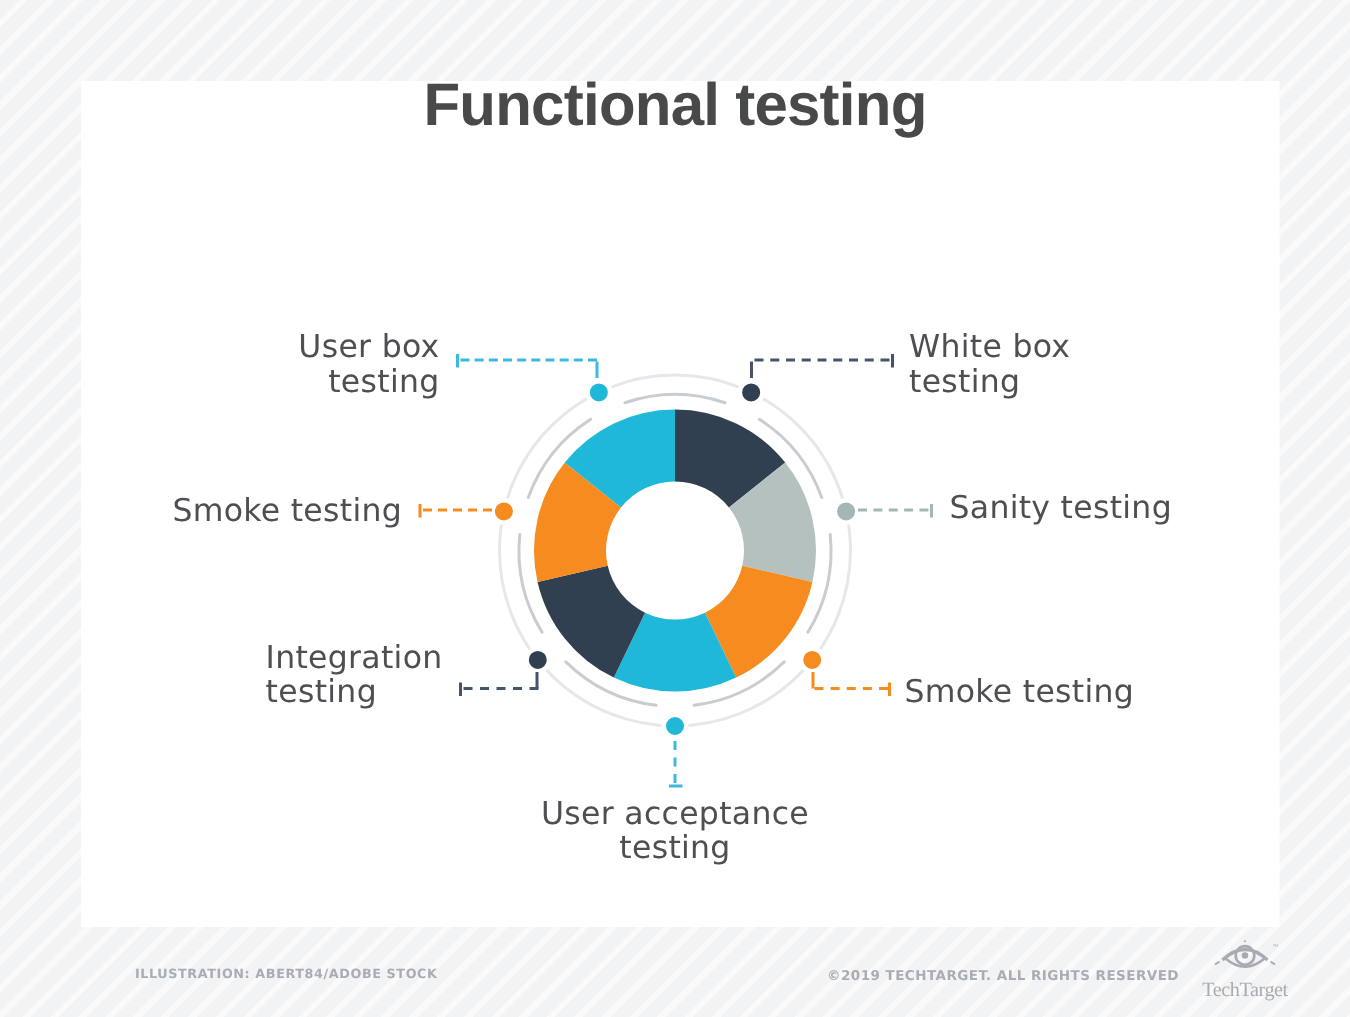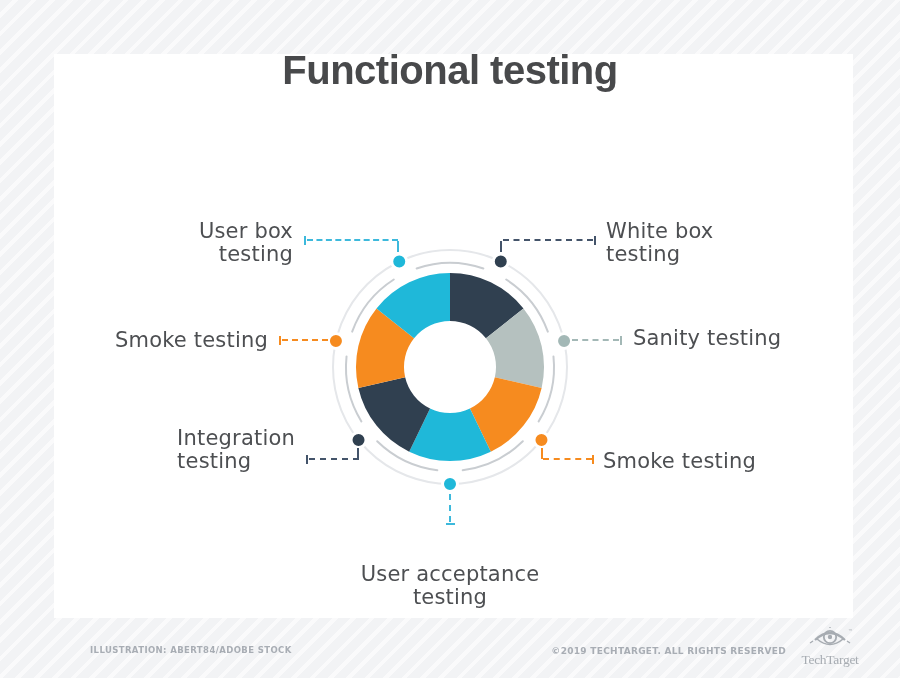--- a/index.html
+++ b/index.html
@@ -91,21 +91,21 @@
 <div class="callout" style="left:633px;top:327px;">
   <div>Sanity testing</div>
 </div>
 <div class="callout" style="right:605px;top:427px;">
   <div>Integration</div>
     <div>testing</div>
 </div>
 <div class="callout" style="left:603px;top:450px;">
   <div>Smoke testing</div>
 </div>
-<div class="callout" style="left:340px;top:531px;width:220px;text-align:center;margin-top:32px;">
+<div class="callout" style="left:340px;top:531px;width:220px;text-align:center;">
   <div>User acceptance</div>
     <div>testing</div>
 </div>
 
 <div class="tick-v" style="left: 304px; top: 236px; background: rgb(61, 185, 220);"></div>
 <div class="conn h" style="left: 307px; top: 239px; width: 91px; border-color: rgb(61, 185, 220);"></div>
 <div class="conn v" style="left: 397px; top: 241px; height: 11px; border-color: rgb(61, 185, 220);"></div>
 
 <div class="conn v" style="left: 500px; top: 241px; height: 11px; border-color: rgb(68, 84, 106);"></div>
 <div class="conn h" style="left: 503px; top: 239px; width: 90px; border-color: rgb(68, 84, 106);"></div>

